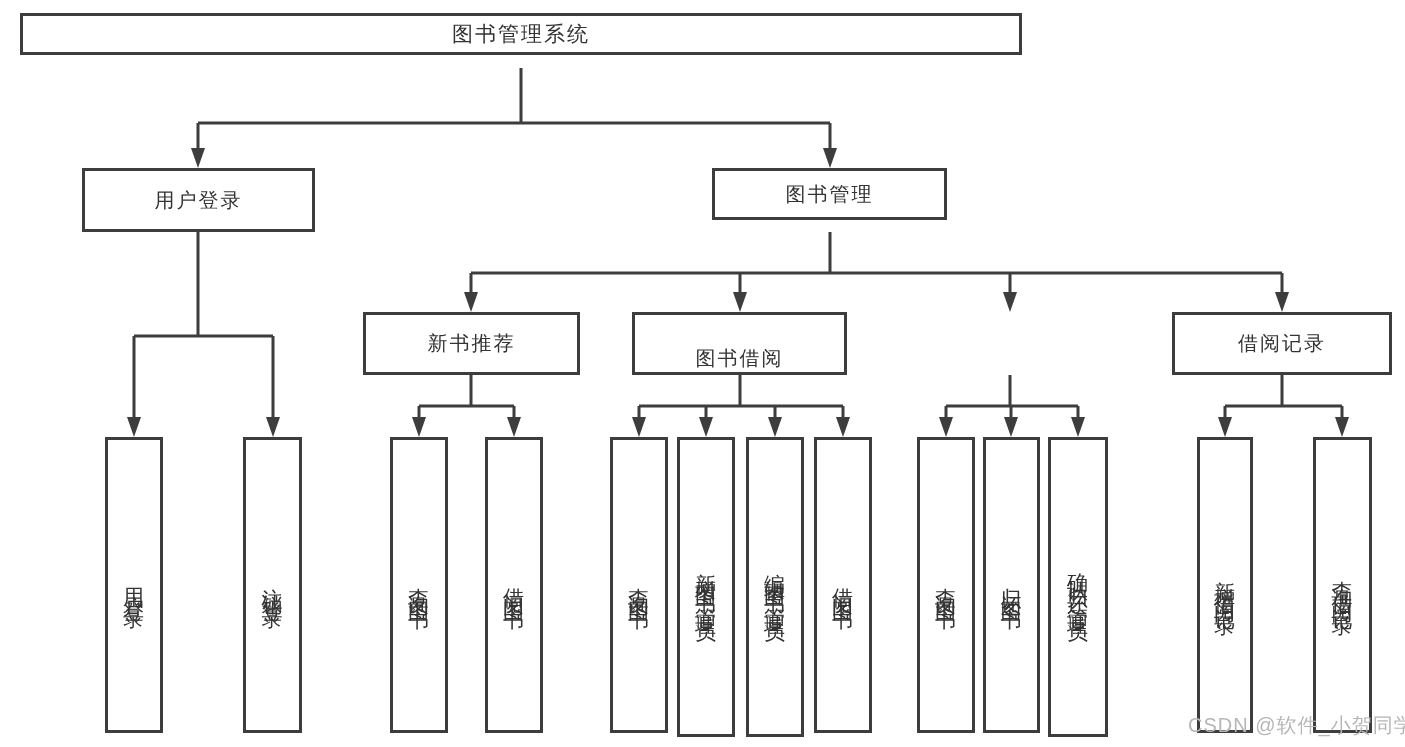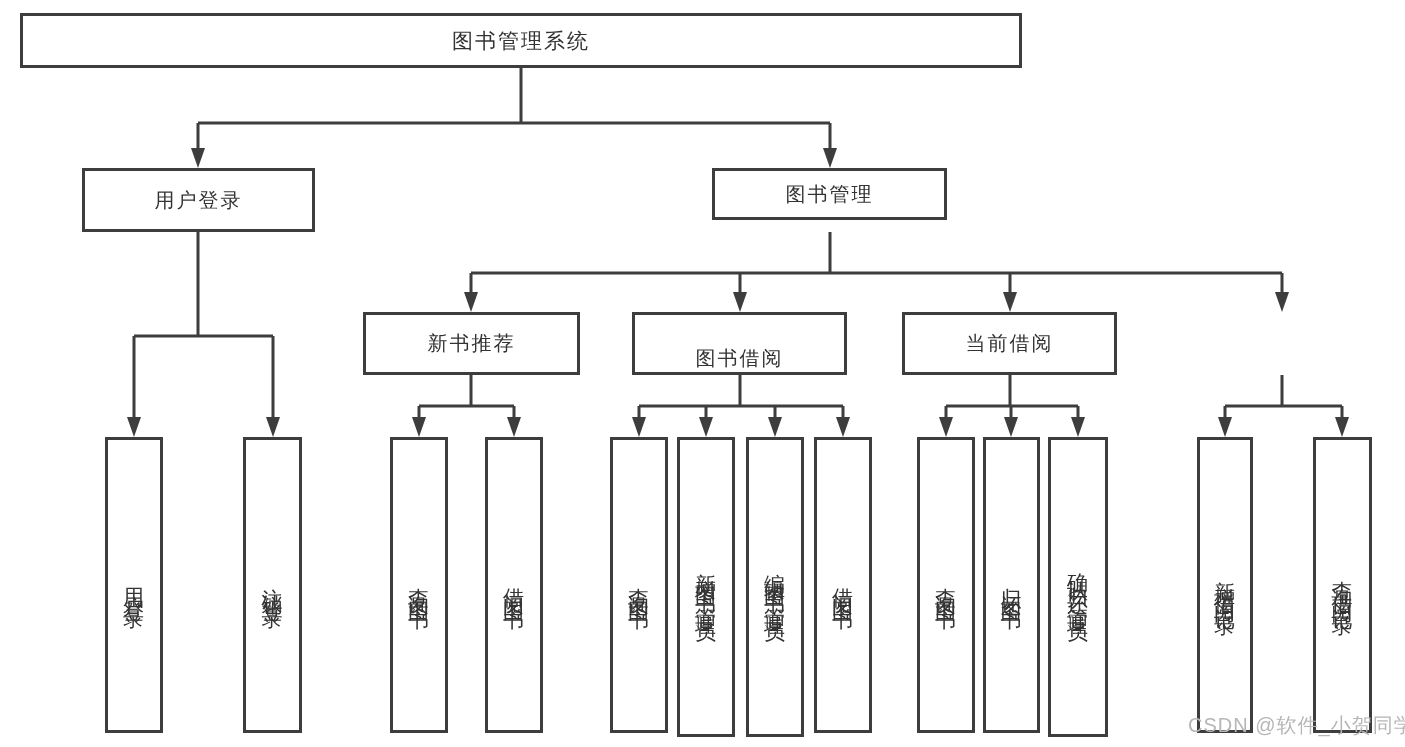--- a/index.html
+++ b/index.html
@@ -26,21 +26,21 @@
   .node.title { font-size: 21px; }
   .vnode .vtext {
     writing-mode: vertical-lr;
     text-orientation: mixed;
     font-size: 21px;
     letter-spacing: 7px;
     line-height: 1;
     white-space: nowrap;
   }
   
-  #n-root   { left: 20px;   top: 13px;  width: 1002px; height: 55px; }
+  #n-root   { left: 20px;   top: 13px;  width: 1002px; height: 42px; }
   #n-login  { left: 82px;   top: 168px; width: 233px;  height: 64px; }
   #n-mgmt   { left: 712px;  top: 168px; width: 235px;  height: 52px; }
   #n-rec    { left: 363px;  top: 312px; width: 217px;  height: 63px; }
   #n-borrow { left: 632px;  top: 312px; width: 215px;  height: 63px; align-items: flex-end; }
   #n-cur    { left: 902px;  top: 312px; width: 215px;  height: 63px; }
   #n-hist   { left: 1172px; top: 312px; width: 220px;  height: 63px; }
   #l-user-login     { left: 105px;  top: 437px; width: 58px; height: 296px; }
   #l-logout         { left: 243px;  top: 437px; width: 59px; height: 296px; }
   #l-rec-query      { left: 390px;  top: 437px; width: 58px; height: 296px; }
   #l-rec-borrow     { left: 485px;  top: 437px; width: 58px; height: 296px; }
@@ -112,22 +112,22 @@
   <div class="node" id="n-mgmt">
     <span>图书管理</span>
   </div>
 
   <div class="node" id="n-rec">
     <span>新书推荐</span>
   </div>
   <div class="node" id="n-borrow">
     <span>图书借阅</span>
   </div>
-  <div class="node" id="n-cur">
-    <span>当前借阅</span>
+  <div class="node" id="n-hist">
+    <span>借阅记录</span>
   </div>
 
   <div class="vnode" id="l-user-login">
     <span class="vtext">用户登录</span>
   </div>
   <div class="vnode" id="l-logout">
     <span class="vtext">注销登录</span>
   </div>
 
   <div class="vnode" id="l-rec-query">

